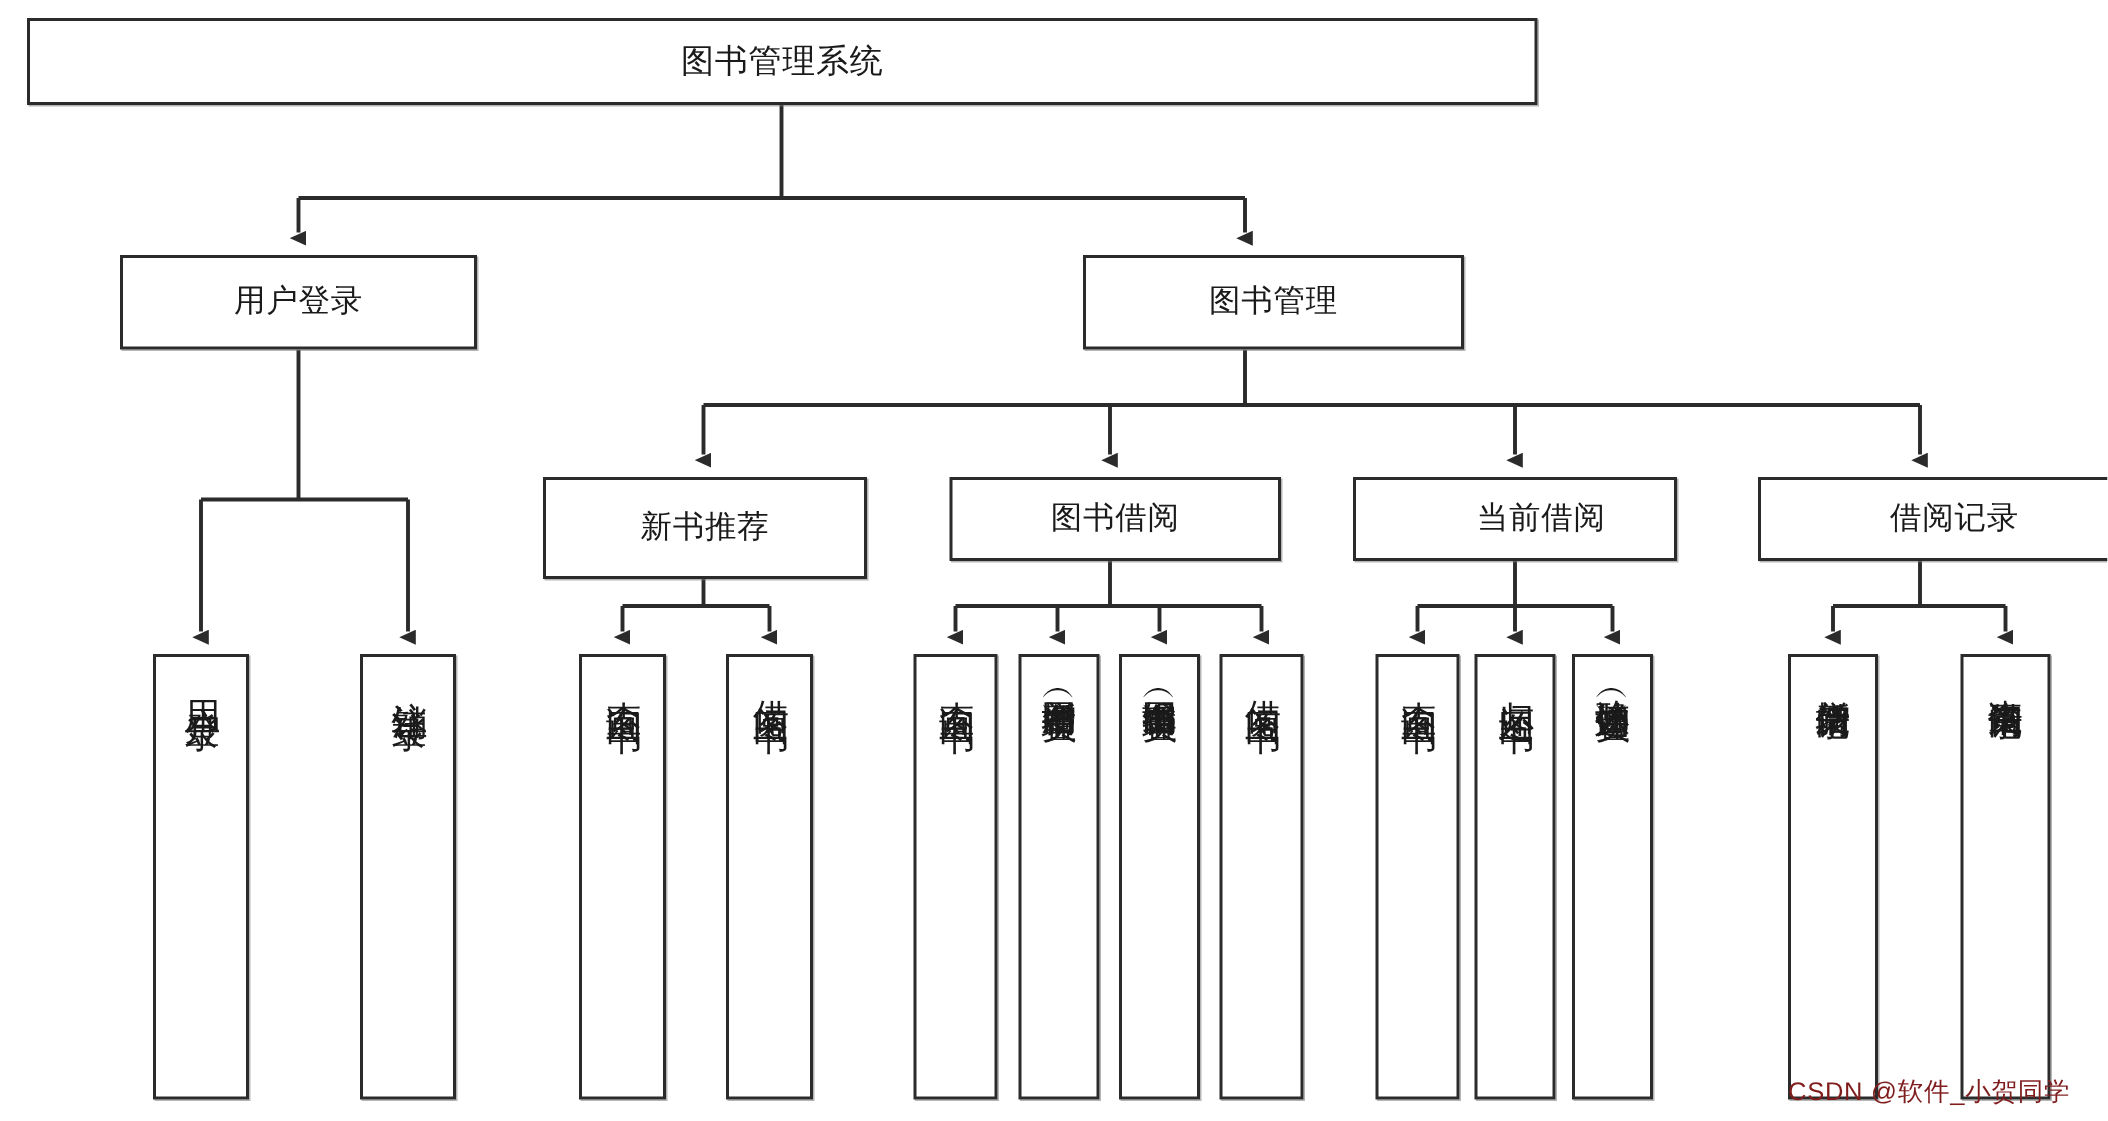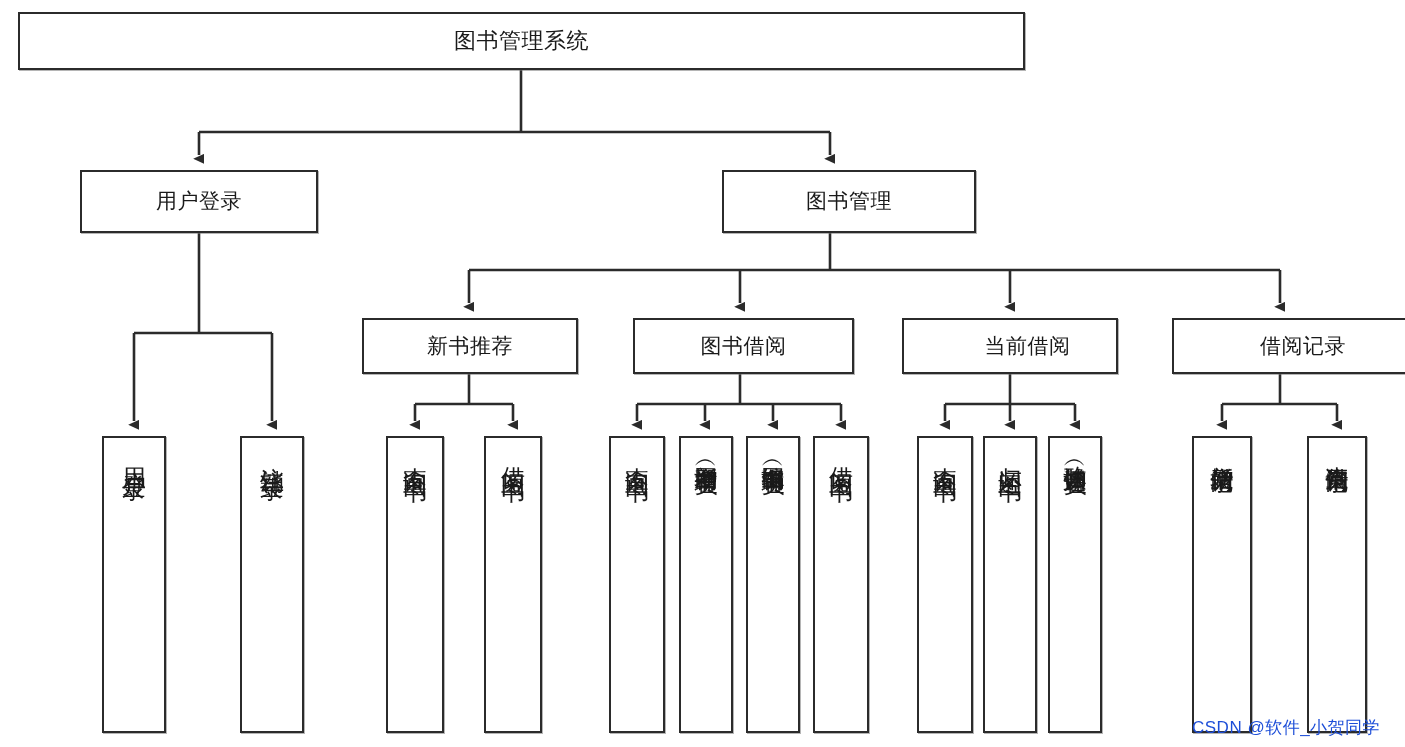--- a/index.html
+++ b/index.html
@@ -58,21 +58,21 @@
     line-height:1.0;
     letter-spacing:4px;
     white-space:nowrap;
   }
   .node.v.tight .lbl{
     font-size:23px;
     letter-spacing:1px;
   }
   .watermark{
     position:absolute;
-    color:#1d4ed8;
+    color:#7f1d1d;
     font-size:17px;
     letter-spacing:.5px;
     white-space:nowrap;
     user-select:none;
   }
 </style>
 </head>
 <body>
 
 <div id="canvas">
@@ -131,21 +131,21 @@
     <span class="lbl">图书管理系统</span>
   </div>
 
   <div class="node h" style="left: 80px; top: 170px; width: 238px; height: 63px;">
     <span class="lbl">用户登录</span>
   </div>
   <div class="node h" style="left: 710px; top: 170px; width: 254px; height: 63px; margin-left: 12px;">
     <span class="lbl">图书管理</span>
   </div>
 
-  <div class="node h" style="left: 362px; top: 318px; width: 216px; height: 56px;">
+  <div class="node h" style="left: 362px; top: 318px; width: 216px; height: 68px;">
     <span class="lbl">新书推荐</span>
   </div>
   <div class="node h" style="left: 633px; top: 318px; width: 221px; height: 56px;">
     <span class="lbl">图书借阅</span>
   </div>
   <div class="node h" style="left: 902px; top: 318px; width: 216px; height: 56px; padding-left: 35px;">
     <span class="lbl">当前借阅</span>
   </div>
   <div class="node h" style="left: 1172px; top: 318px; width: 262px; height: 56px;">
     <span class="lbl">借阅记录</span>

